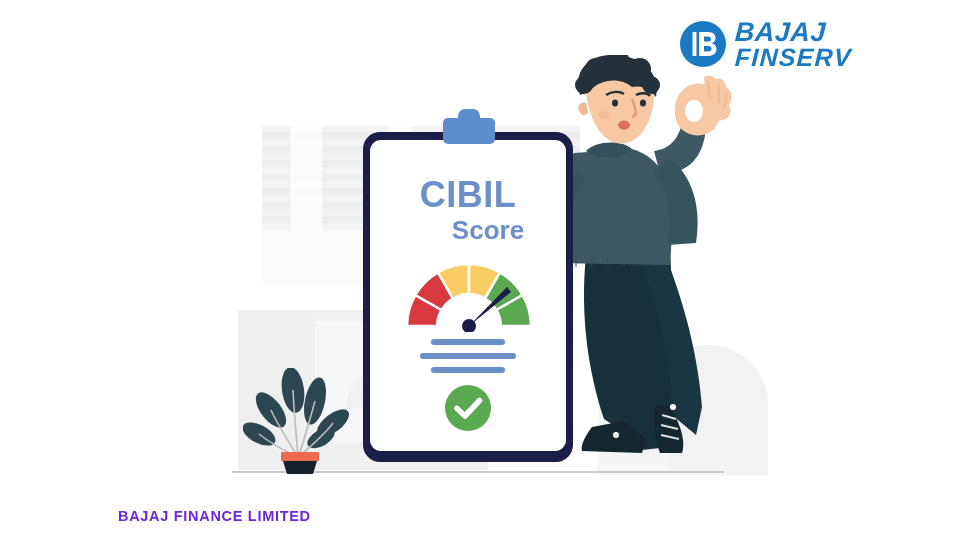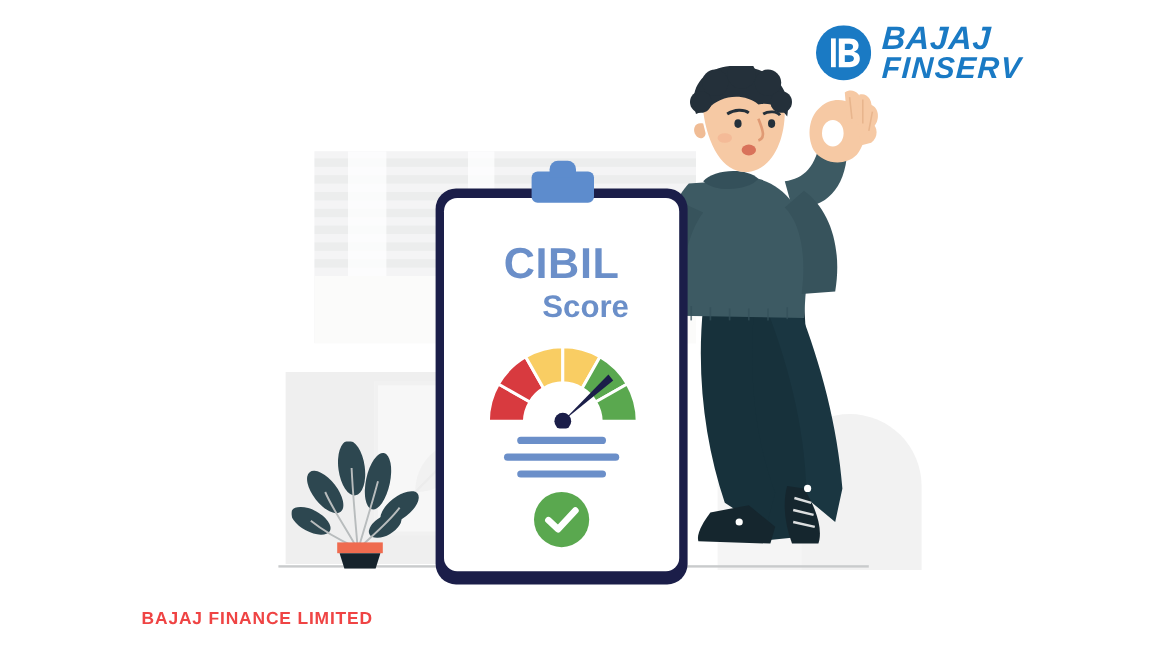--- a/index.html
+++ b/index.html
@@ -51,21 +51,21 @@
   #brand-wordmark .wm2 {
     font-size: 25px;
     letter-spacing: 1.2px;
   }
 
   
   #footer-brand {
     position: absolute;
     left: 118px;
     top: 508px;
-    color: #ef4444;
+    color: #6d28d9;
     font-weight: bold;
     font-size: 14.5px;
     letter-spacing: 0.7px;
     font-family: "Liberation Sans", sans-serif;
   }
 
   
   #bg-window {
     position: absolute;
     left: 262px;
@@ -158,21 +158,21 @@
     left: 520px;
     top: 55px;
     width: 260px;
     height: 425px;
   }
 
   
   #clipboard {
     position: absolute;
     left: 363px;
-    top: 157px;
+    top: 132px;
     width: 210px;
     height: 330px;
   }
   #clipboard-body {
     position: absolute;
     inset: 0;
     background: #1b1e49;
     border-radius: 17px;
   }
   #clipboard-page {

